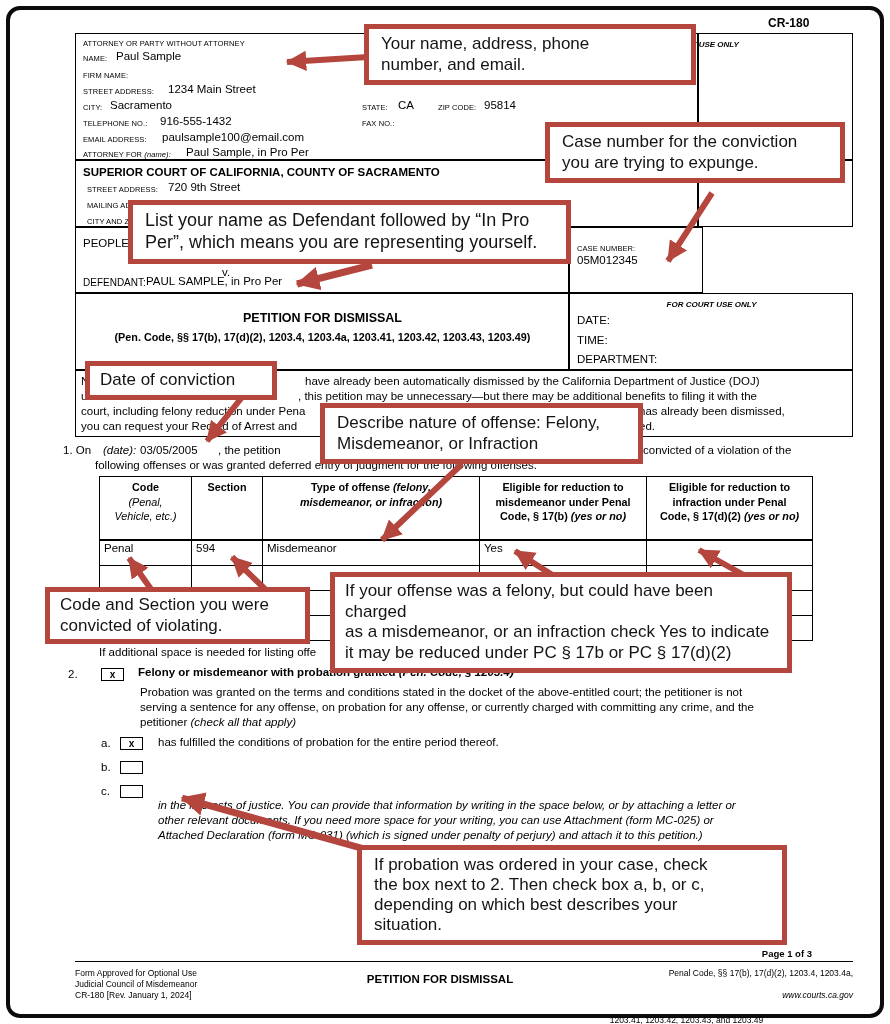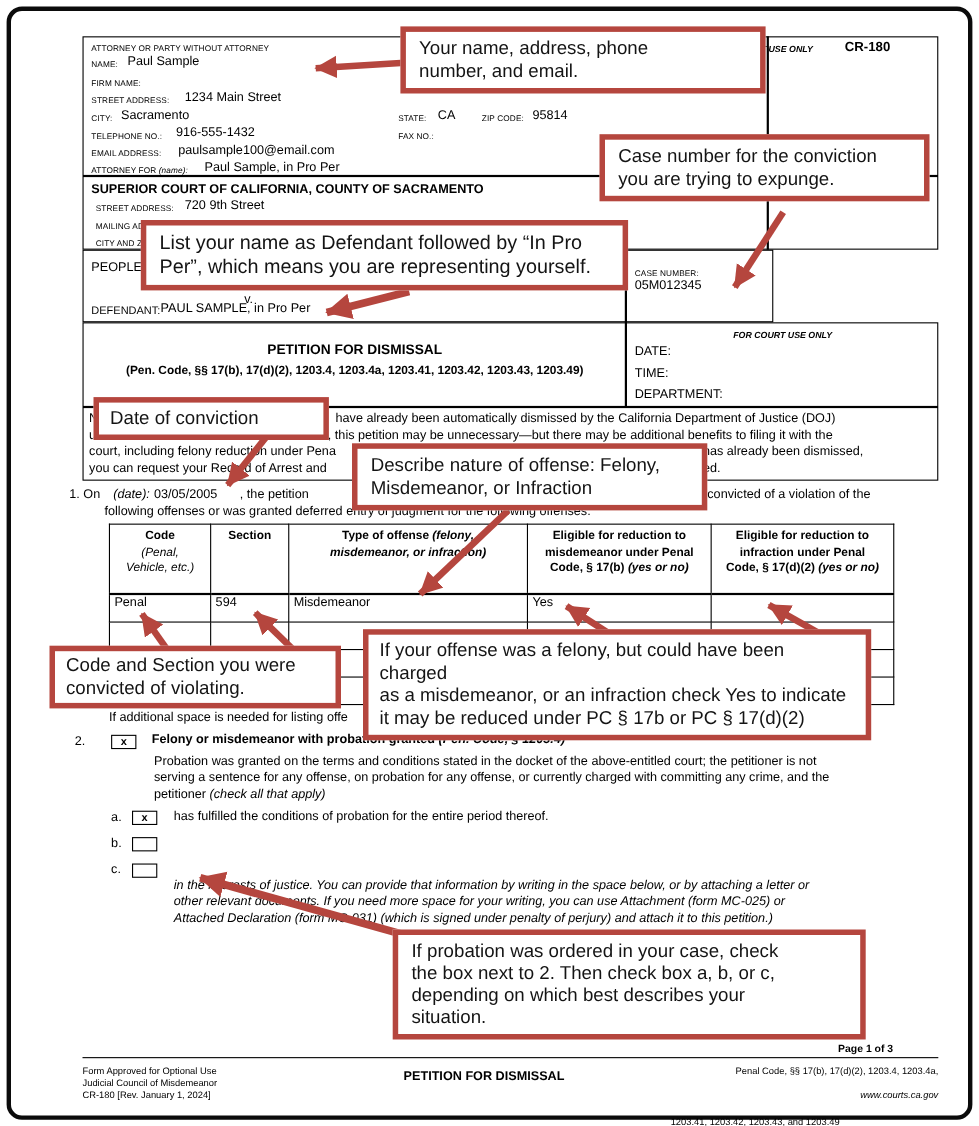--- a/index.html
+++ b/index.html
@@ -30,21 +30,21 @@
   .arrows{position:absolute;left:0;top:0;z-index:5;pointer-events:none;}
   .pagebody{position:absolute;inset:0;z-index:1;}
 </style>
 </head>
 <body>
 
 <div class="frame"></div>
 
 <div class="pagebody">
 
-  <span class="abs b" style="left:768px;top:16px;font-size:12px;margin-top:19px;">CR-180</span>
+  <span class="abs b" style="left:768px;top:16px;font-size:12px;">CR-180</span>
 
   <div class="box" style="left:75px;top:33px;width:778px;height:127px;">
     <span class="abs lbl" style="left:7px;top:5px;">ATTORNEY OR PARTY WITHOUT ATTORNEY</span>
     <span class="abs lbl" style="left:7px;top:20px;">NAME:</span>
     <span class="abs val" style="left:40px;top:16px;">Paul Sample</span>
     <span class="abs lbl" style="left:7px;top:37px;">FIRM NAME:</span>
     <span class="abs lbl" style="left:7px;top:53px;">STREET ADDRESS:</span>
     <span class="abs val" style="left:92px;top:49px;">1234 Main Street</span>
     <span class="abs lbl" style="left:7px;top:69px;">CITY:</span>
     <span class="abs val" style="left:34px;top:65px;">Sacramento</span>
@@ -206,21 +206,21 @@
   <line x1="749" y1="578" x2="699" y2="550" stroke="#b5463e" stroke-width="6" marker-end="url(#ah)"></line>
   <line x1="386" y1="855" x2="182" y2="798" stroke="#b5463e" stroke-width="7" marker-end="url(#ah)"></line>
 </svg>
 
 <div class="callout" style="left:364px;top:24px;width:332px;">Your name, address, phone
 number, and email.</div>
 <div class="callout" style="left:545px;top:122px;width:300px;">Case number for the conviction
 you are trying to expunge.</div>
 <div class="callout" style="left:128px;top:200px;width:443px;font-size:18px;">List your name as Defendant followed by “In Pro
 Per”, which means you are representing yourself.</div>
-<div class="callout" style="left:85px;top:361px;width:214px;padding:4px 10px;">Date of conviction</div>
+<div class="callout" style="left:85px;top:361px;width:192px;padding:4px 10px;">Date of conviction</div>
 <div class="callout" style="left:320px;top:403px;width:323px;">Describe nature of offense: Felony,
 Misdemeanor, or Infraction</div>
 <div class="callout" style="left:45px;top:587px;width:265px;padding:3px 10px;">Code and Section you were
 convicted of violating.</div>
 <div class="callout" style="left:330px;top:572px;width:462px;padding:4px 10px;">If your offense was a felony, but could have been charged
 as a misdemeanor, or an infraction check Yes to indicate
 it may be reduced under PC § 17b or PC § 17(d)(2)</div>
 <div class="callout" style="left:357px;top:845px;width:430px;padding:5px 12px;line-height:1.18;">If probation was ordered in your case, check
 the box next to 2. Then check box a, b, or c,
 depending on which best describes your

